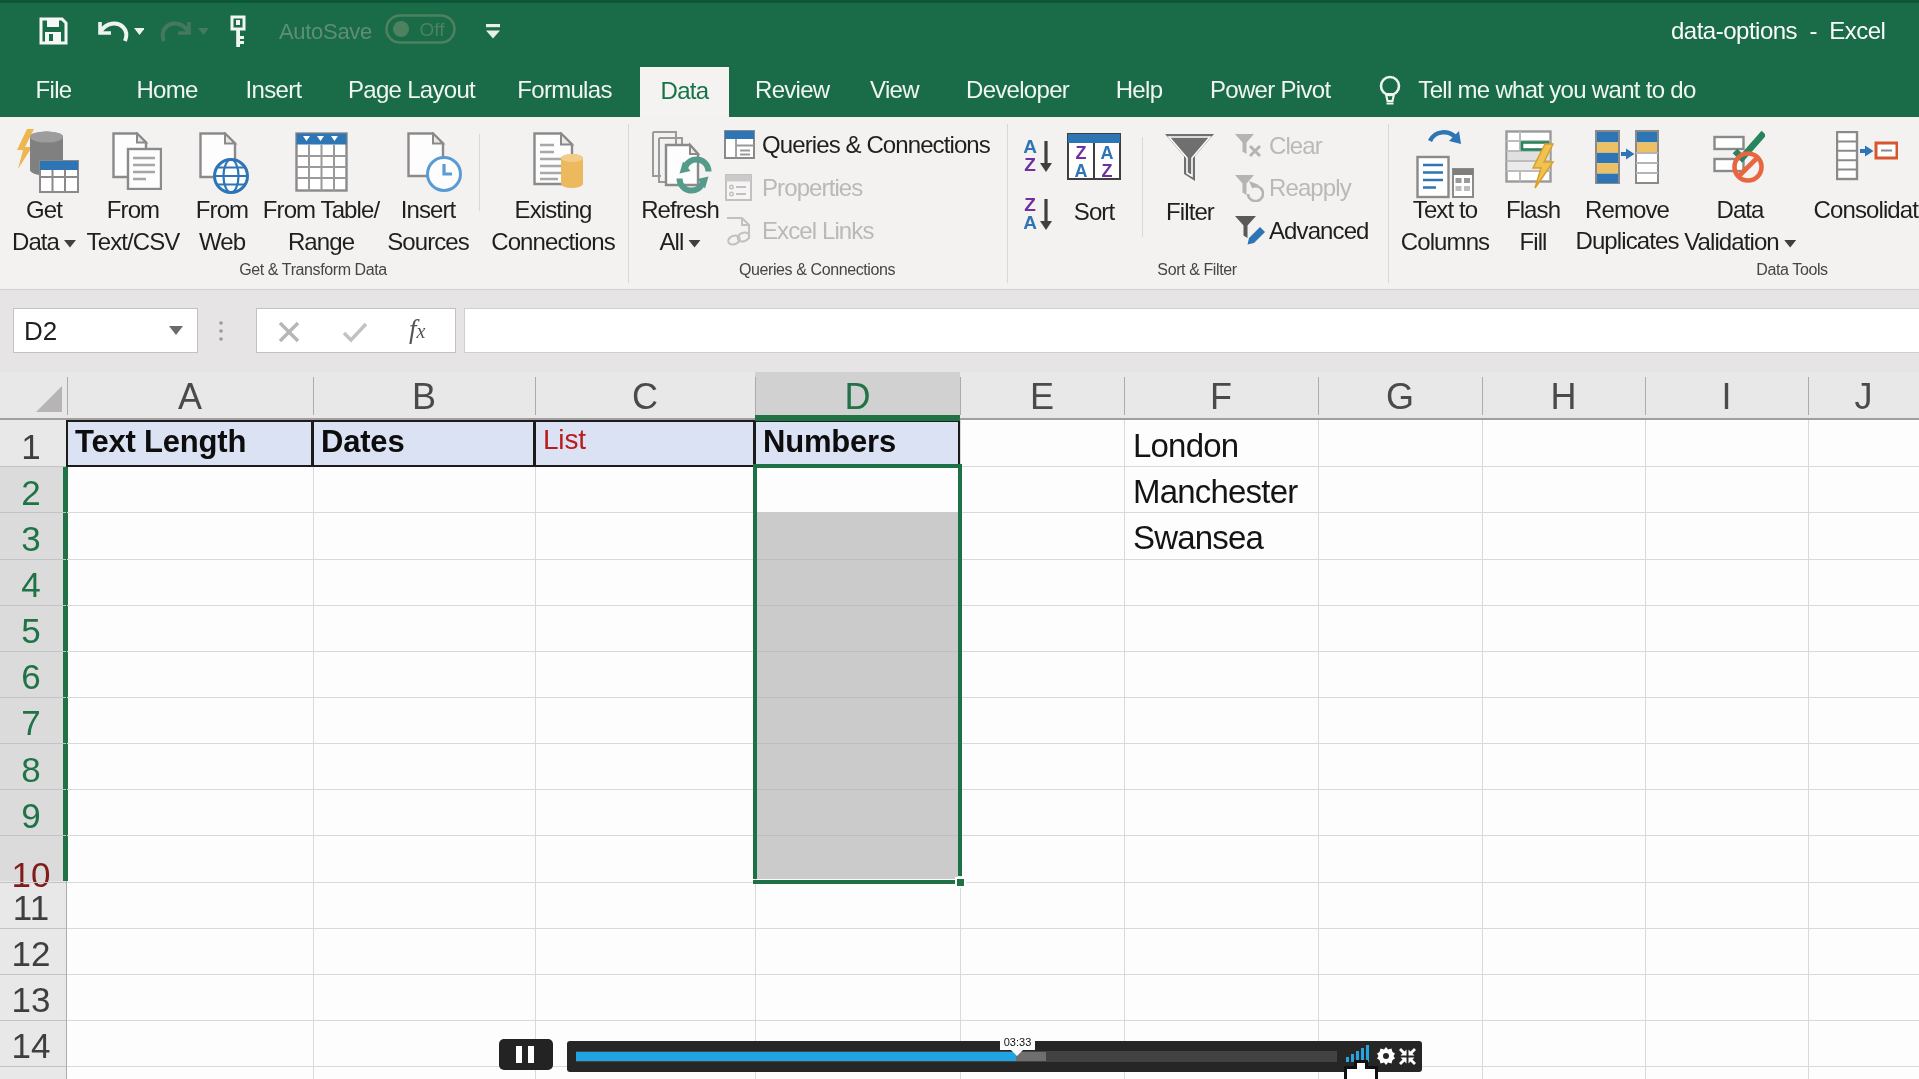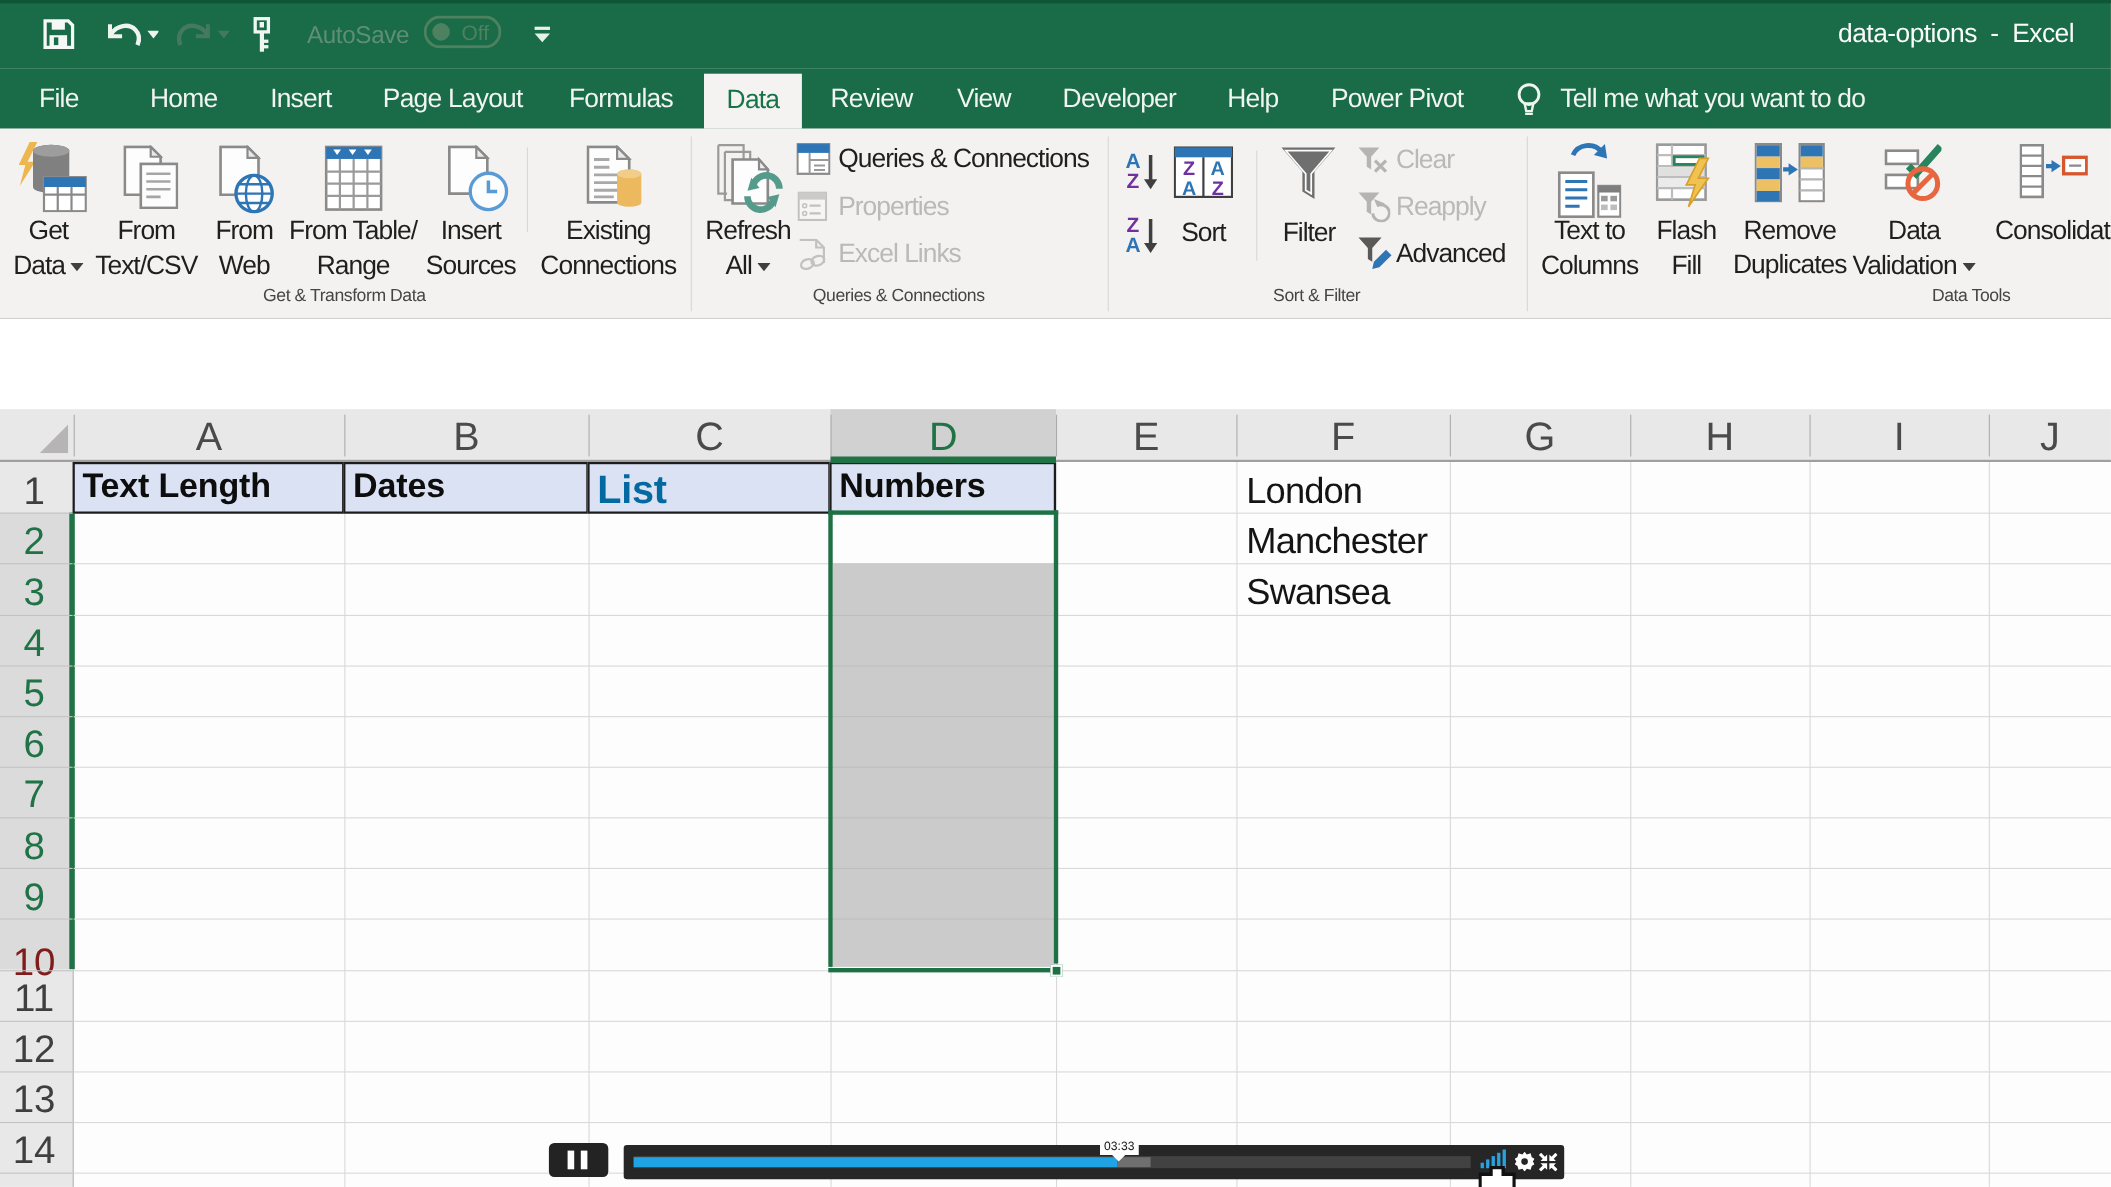--- a/index.html
+++ b/index.html
@@ -293,20 +293,43 @@
         </svg></div>
 <svg class="ricon" style="left:1836px;top:14px;" width="62" height="50" viewBox="0 0 62 50">
 <rect x="1" y="1" width="20" height="47" fill="#fff" stroke="#8a8a8a" stroke-width="2.4"></rect>
 <path d="M1 10.4 h20 M1 19.8 h20 M1 29.2 h20 M1 38.6 h20" stroke="#8a8a8a" stroke-width="2" fill="none"></path>
 <path d="M24 20 h6" stroke="#2e75b6" stroke-width="4"></path>
         <path d="M29 14.5 l8.5 5.5 l-8.5 5.5 z" fill="#2e75b6"></path>
 <rect x="40" y="12" width="21" height="15" fill="#fff" stroke="#d6562e" stroke-width="3"></rect>
 <path d="M45 19.5 h11" stroke="#8a8a8a" stroke-width="2"></path>
 </svg>
 <div class="biglabel" style="left:1872px;top:79px;">Consolidate</div>
+</div>
+<div id="fbar">
+<div id="namebox">
+        <span style="position:absolute;left:10px;top:7px;">D2</span>
+<svg class="abs" style="right:14px;top:17px;" width="14" height="10" viewBox="0 0 14 10">
+          <path d="M0 0 h14 l-7 9 z" fill="#6a6a6a"></path>
+        </svg>
+</div>
+<svg class="abs" style="left:219px;top:30px;" width="4" height="22" viewBox="0 0 4 22">
+        <circle cx="2" cy="3" r="1.8" fill="#9a9a9a"></circle>
+        <circle cx="2" cy="11" r="1.8" fill="#9a9a9a"></circle>
+        <circle cx="2" cy="19" r="1.8" fill="#9a9a9a"></circle>
+      </svg>
+<div id="fxbox">
+<svg class="abs" style="left:21px;top:12px;" width="22" height="22" viewBox="0 0 22 22">
+          <path d="M2 2 L20 20 M20 2 L2 20" stroke="#b7b5b5" stroke-width="3.4"></path>
+        </svg>
+<svg class="abs" style="left:85px;top:12px;" width="26" height="22" viewBox="0 0 26 22">
+          <path d="M2 12 L9 19 L24 3" fill="none" stroke="#c3c1c1" stroke-width="3.4"></path>
+        </svg>
+<div class="abs" style="left:152px;top:5px;font-size:27px;font-style:italic;font-family:'Liberation Serif',serif;color:#555;">f<span style="font-size:20px;">x</span></div>
+</div>
+<div id="finput"></div>
 </div>
 <div id="sheet">
 <div class="abs" style="left:0;top:0;width:1919px;height:48px;background:#e9e8e8;"></div>
 <div class="abs" style="left:755px;top:0;width:205px;height:48px;background:#d2d1d1;"></div>
 <div class="abs" style="left:0;top:46px;width:1919px;height:2px;background:#a09e9e;"></div>
 <svg class="abs" style="left:36px;top:14px;" width="26" height="26" viewBox="0 0 26 26">
         <path d="M26 0 L26 26 L0 26 Z" fill="#b6b4b4"></path>
       </svg>
 <div class="chl" style="left:67px;width:246px;color:#4a4a4a;">A</div>
 <div class="chl" style="left:313px;width:222px;color:#4a4a4a;">B</div>
@@ -381,21 +404,21 @@
 <div class="gridh" style="left:67px;top:509.5px;width:1852px;"></div>
 <div class="gridh" style="left:67px;top:555.6px;width:1852px;"></div>
 <div class="gridh" style="left:67px;top:601.8px;width:1852px;"></div>
 <div class="gridh" style="left:67px;top:647.9px;width:1852px;"></div>
 <div class="gridh" style="left:67px;top:694.1px;width:1852px;"></div>
 <div class="abs" style="left:66px;top:48px;width:247px;height:47.1px;background:#dbe2f3;border:2px solid #1c1c1c;"></div>
 <div class="abs" style="left:75px;top:52px;font-size:31px;letter-spacing:-0.2px;font-weight:bold;color:#0d0d0d;">Text Length</div>
 <div class="abs" style="left:312px;top:48px;width:223px;height:47.1px;background:#dbe2f3;border:2px solid #1c1c1c;"></div>
 <div class="abs" style="left:321px;top:52px;font-size:31px;letter-spacing:-0.2px;font-weight:bold;color:#0d0d0d;">Dates</div>
 <div class="abs" style="left:534px;top:48px;width:221px;height:47.1px;background:#dbe2f3;border:2px solid #1c1c1c;"></div>
-<div class="abs" style="left:543px;top:52px;font-size:36px;letter-spacing:-0.2px;font-weight:bold;color:#0369a1;">List</div>
+<div class="abs" style="left:543px;top:52px;font-size:28px;letter-spacing:-0.2px;font-weight:normal;color:#b91c1c;">List</div>
 <div class="abs" style="left:754px;top:48px;width:206px;height:47.1px;background:#dbe2f3;border:2px solid #1c1c1c;"></div>
 <div class="abs" style="left:763px;top:52px;font-size:31px;letter-spacing:-0.2px;font-weight:bold;color:#0d0d0d;">Numbers</div>
 <div class="abs" style="left:755px;top:43px;width:205px;height:6px;background:#217346;"></div>
 <div class="ftext" style="left:1133px;top:55.0px;">London</div>
 <div class="ftext" style="left:1133px;top:101.1px;">Manchester</div>
 <div class="ftext" style="left:1133px;top:147.3px;">Swansea</div>
 <div class="abs" style="left:757px;top:140.3px;width:201px;height:367.2px;background:#cccbcb;"></div>
 <div class="gridh" style="left:757px;top:186.5px;width:201px;background:#bfbebe;"></div>
 <div class="gridh" style="left:757px;top:232.6px;width:201px;background:#bfbebe;"></div>
 <div class="gridh" style="left:757px;top:278.8px;width:201px;background:#bfbebe;"></div>

